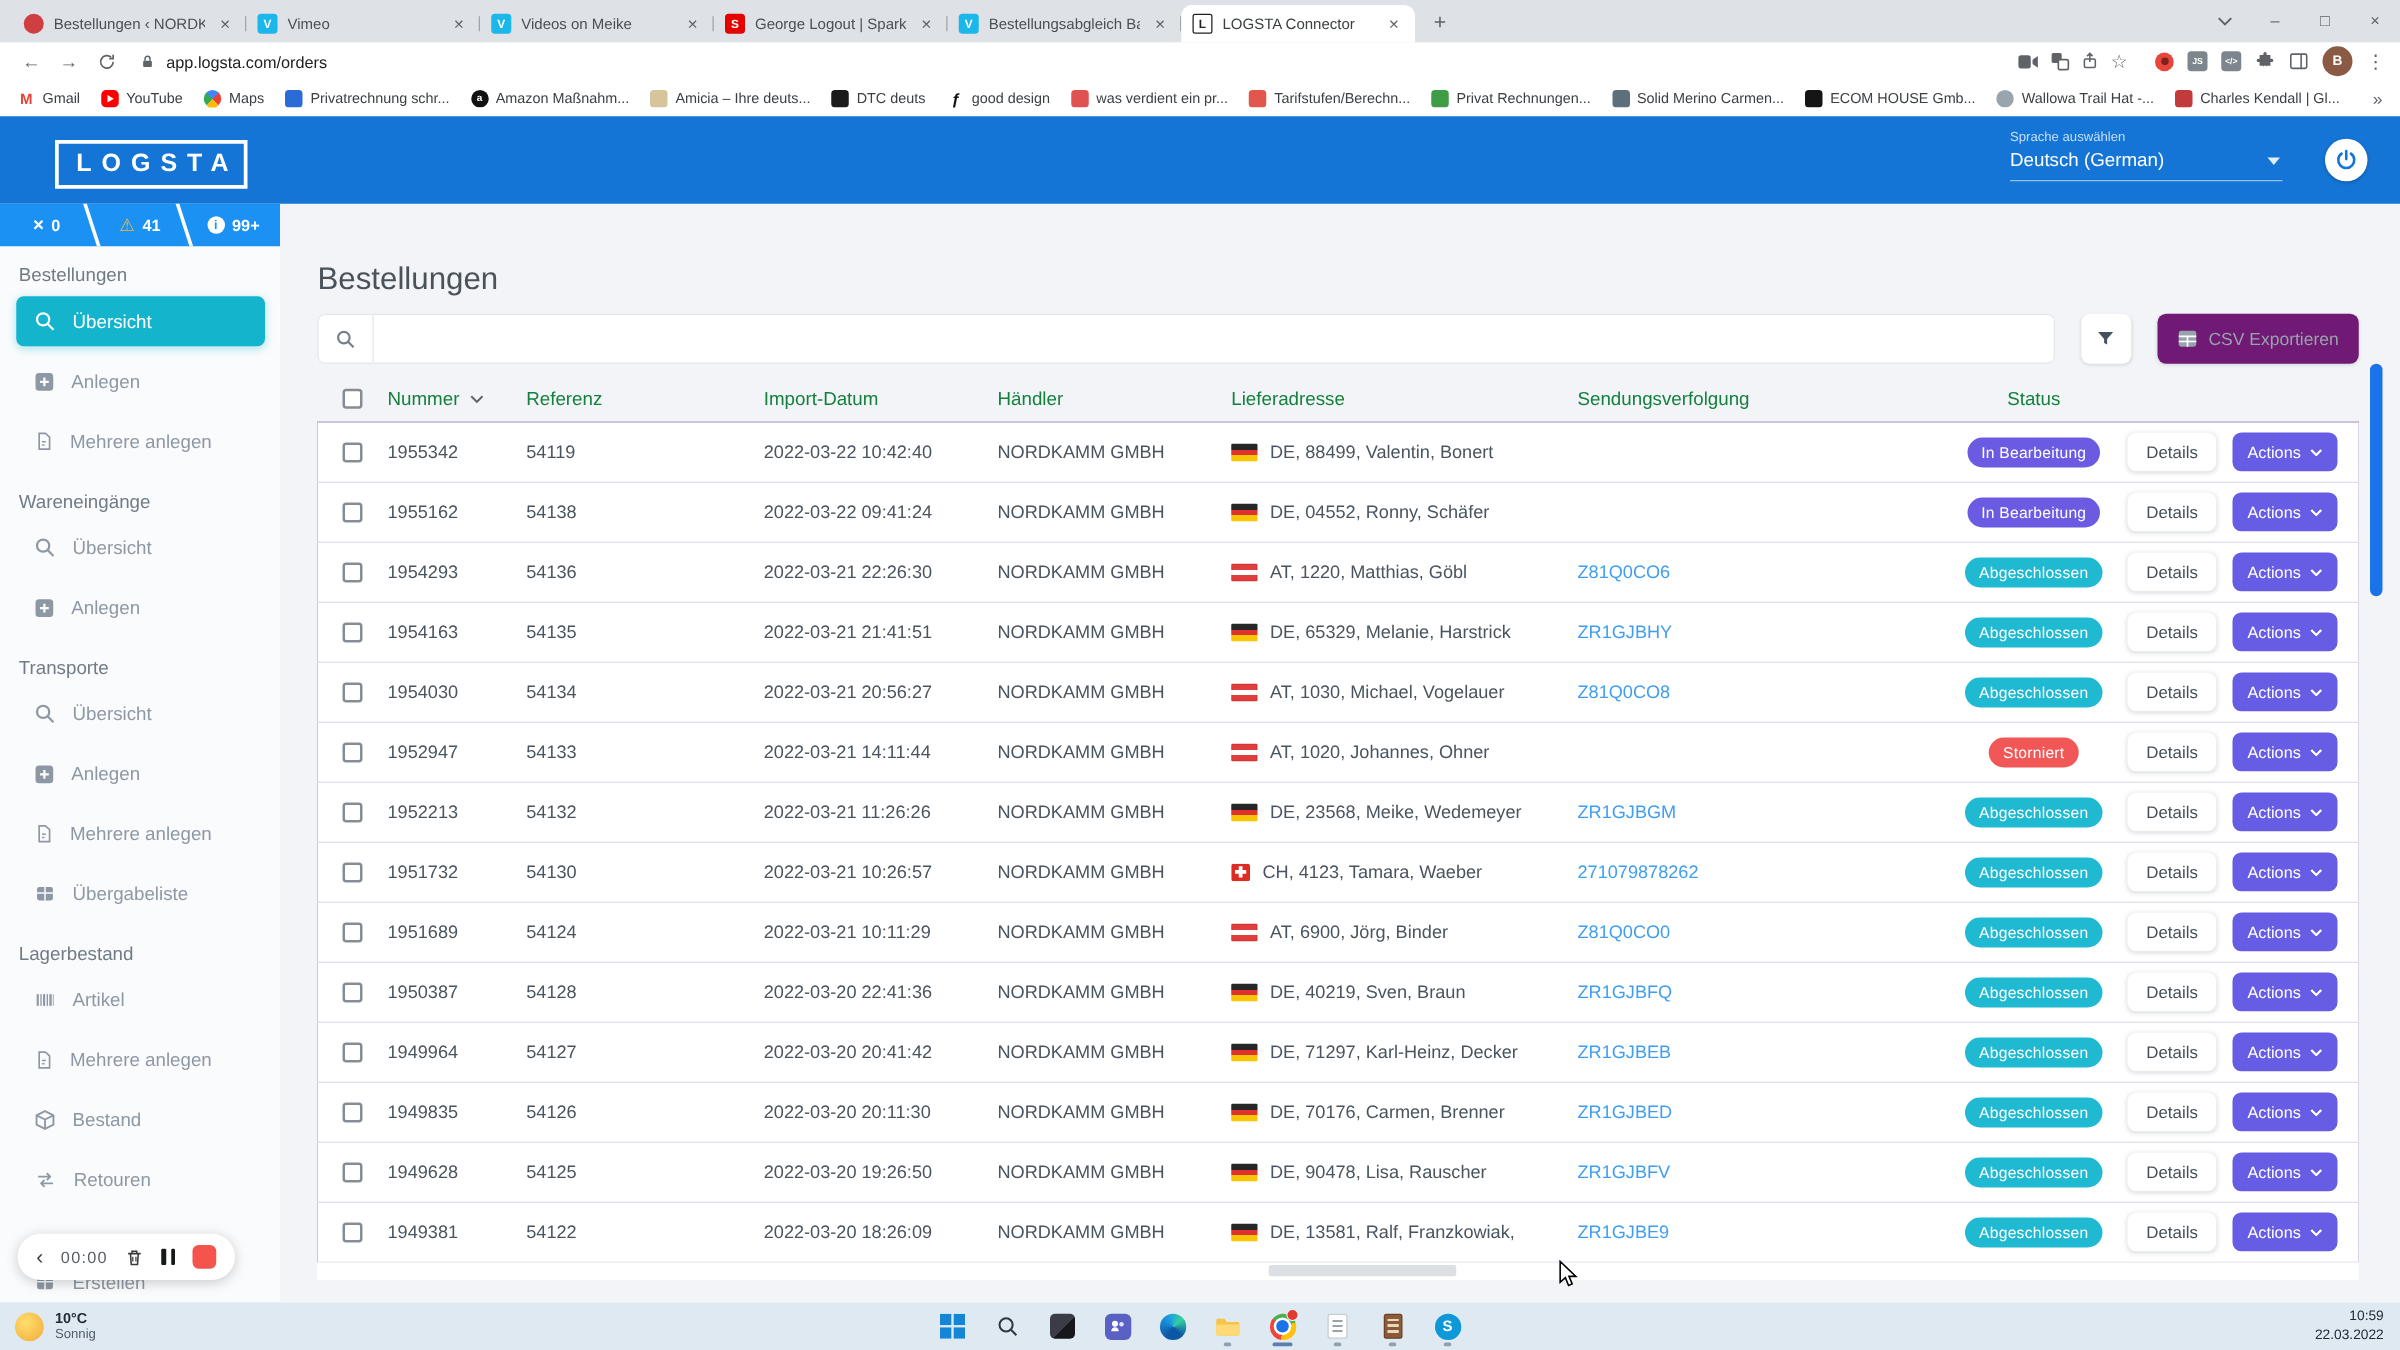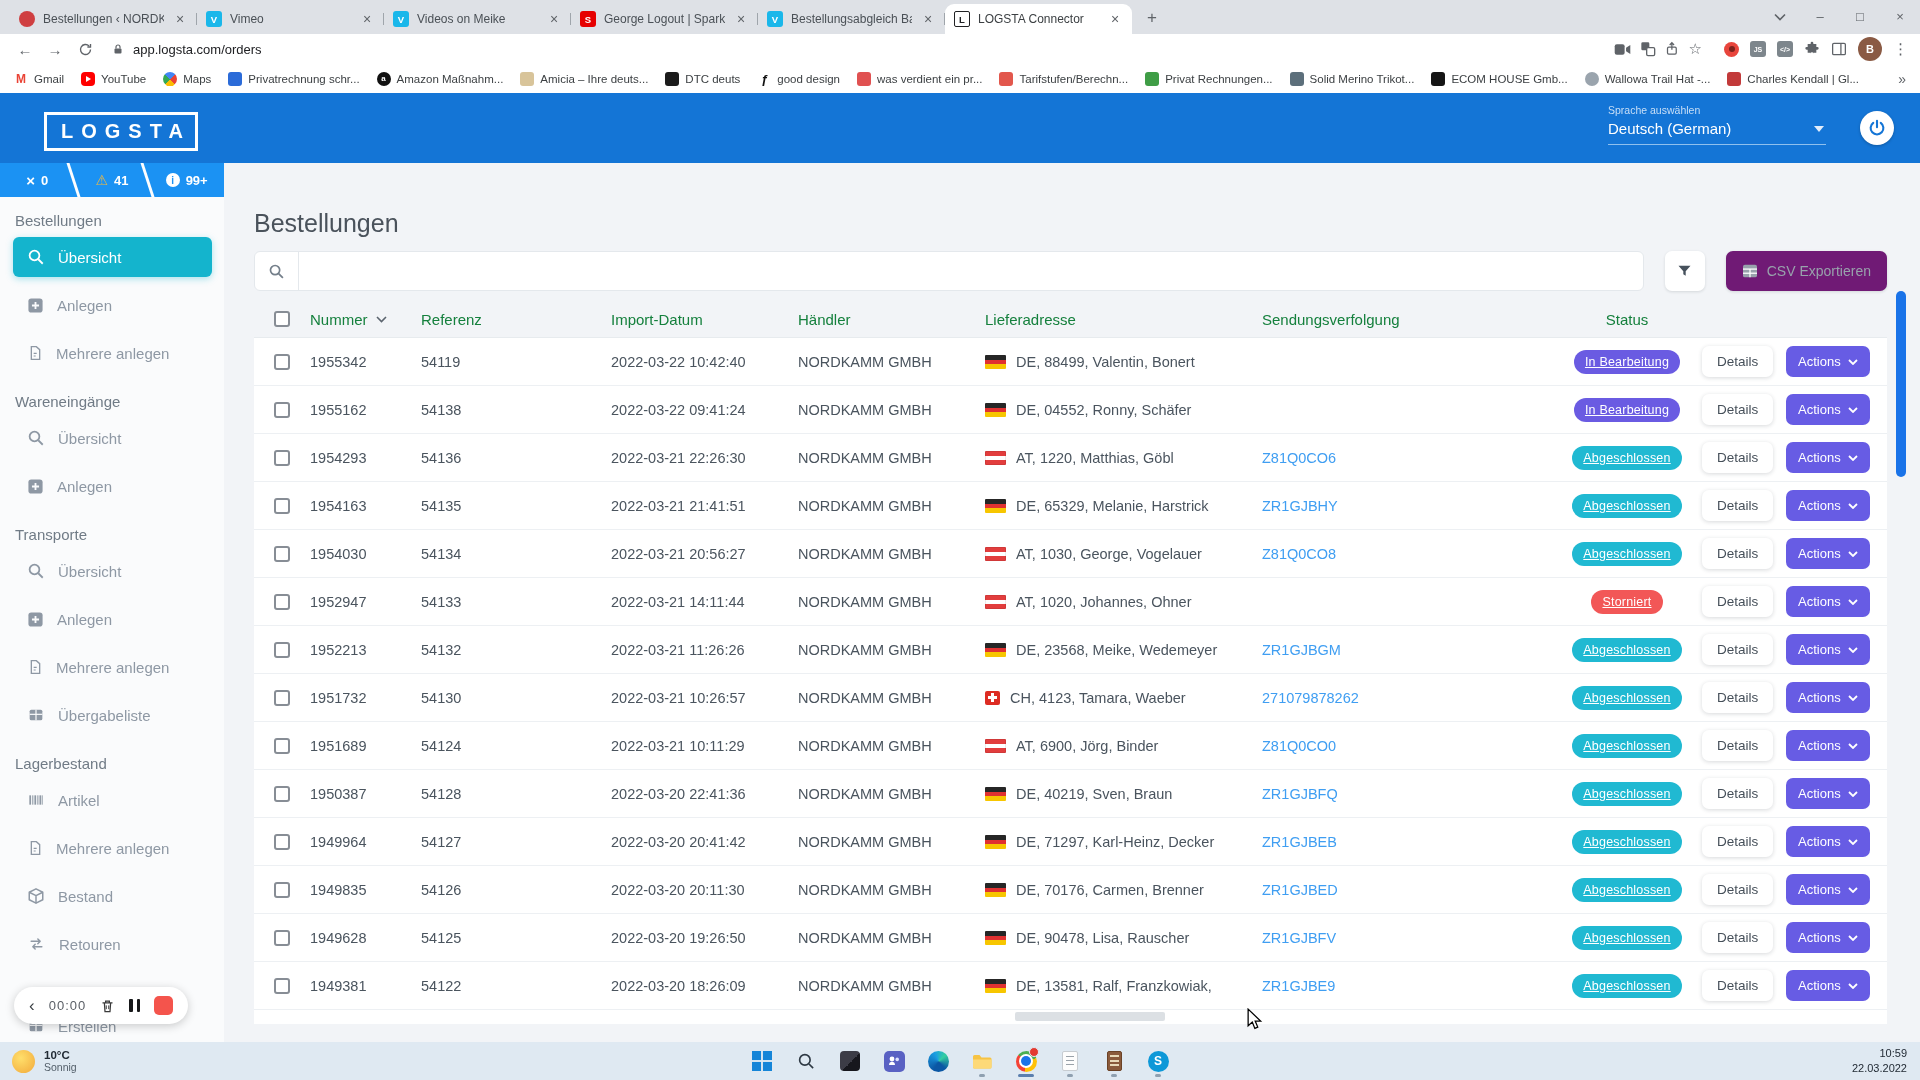--- a/index.html
+++ b/index.html
@@ -86,21 +86,21 @@
 .tbody{background:#4c1d95;border-top:1px solid #e7ebee;}
 .trow{height:48px;border-bottom:1px solid #edf0f3;font-size:14.5px;color:#4a545e;background:#fff;}
 .checkbox{width:16px;height:16px;border:2px solid #878d95;border-radius:3px;background:#fff;margin-left:20px;display:block;}
 .flag{width:21px;height:14px;display:inline-block;margin-right:10px;flex:none;border-radius:1px;}
 .flag-DE{background:linear-gradient(#262626 0 33.4%,#e03131 33.4% 66.7%,#f7c600 66.7%);}
 .flag-AT{background:linear-gradient(#e23d3d 0 33.4%,#fff 33.4% 66.7%,#e23d3d 66.7%);box-shadow:inset 0 0 0 1px rgba(0,0,0,.08);}
 .flag-CH{width:15px;border-radius:2px;background:linear-gradient(#fff,#fff) center/3px 9px no-repeat,linear-gradient(#fff,#fff) center/9px 3px no-repeat,#dd2c23;}
 .c-addr{display:flex;align-items:center;}
 .track-link{color:#3f9ef2;text-decoration:none;}
 .c-status{text-align:center;}
-.badge{display:inline-block;padding:5px 11px;border-radius:13px;font-size:12.5px;color:#fff;font-weight:500;letter-spacing:.2px;text-decoration:underline;}
+.badge{display:inline-block;padding:5px 11px;border-radius:13px;font-size:12.5px;color:#fff;font-weight:500;letter-spacing:.2px;}
 .c-details{text-align:center;}
 .details-btn{background:#fff;border:none;border-radius:7px;padding:8px 15px;font-size:13.5px;color:#454f59;box-shadow:0 1px 4px rgba(35,45,55,.18);font-family:inherit;}
 .c-actions{padding-left:14px;}
 .actions-btn{background:#675ce4;border:none;color:#fff;border-radius:7px;padding:8px 12px;font-size:13px;display:inline-flex;align-items:center;gap:7px;font-family:inherit;}
 .partial-line{height:14px;background:#fff;position:relative;}
 .partial-line::after{content:'';position:absolute;left:761px;top:2px;width:150px;height:9px;background:#b9c2ca;opacity:.5;border-radius:2px;}
 .scrollbar{position:absolute;right:14px;top:291px;width:10px;height:186px;background:#1a73e8;border-radius:5px;z-index:4;}
 
 
 .recorder{position:absolute;left:14px;top:987px;height:37px;background:#fff;border-radius:19px;box-shadow:0 2px 10px rgba(0,0,0,.2);display:flex;align-items:center;gap:14px;padding:0 15px;z-index:5;}
@@ -283,21 +283,21 @@
         <span class="bm">
           <span class="bm-ico square" style="background:#e2574c"></span>
           <span>Tarifstufen/Berechn...</span>
         </span>
         <span class="bm">
           <span class="bm-ico square" style="background:#3f9d46"></span>
           <span>Privat Rechnungen...</span>
         </span>
         <span class="bm">
           <span class="bm-ico square" style="background:#5c6f7b"></span>
-          <span>Solid Merino Trikot...</span>
+          <span>Solid Merino Carmen...</span>
         </span>
         <span class="bm">
           <span class="bm-ico square" style="background:#151515"></span>
           <span>ECOM HOUSE Gmb...</span>
         </span>
         <span class="bm">
           <span class="bm-ico circle" style="background:#9aa4ad"></span>
           <span>Wallowa Trail Hat -...</span>
         </span>
         <span class="bm">
@@ -611,21 +611,21 @@
         <div class="trow">
           <span>
             <span class="checkbox"></span>
           </span>
           <span>1954030</span>
           <span>54134</span>
           <span>2022-03-21 20:56:27</span>
           <span>NORDKAMM GMBH</span>
           <span class="c-addr">
             <span class="flag flag-AT"></span>
-            <span>AT, 1030, George, Vogelauer</span>
+            <span>AT, 1030, Michael, Vogelauer</span>
           </span>
           <span><a href="#" class="track-link">Z81Q0CO8</a></span>
           <span class="c-status"><span class="badge" style="background:#20b9d2">Abgeschlossen</span></span>
           <span class="c-details"><button class="details-btn">Details</button></span>
           <span class="c-actions"><button class="actions-btn">Actions <svg width="10" height="6" viewBox="0 0 10 6" fill="none" stroke="#fff" stroke-width="1.8">
                 <path d="M1 1l4 4 4-4"></path>
               </svg></button></span>
         </div>
         <div class="trow">
           <span>

